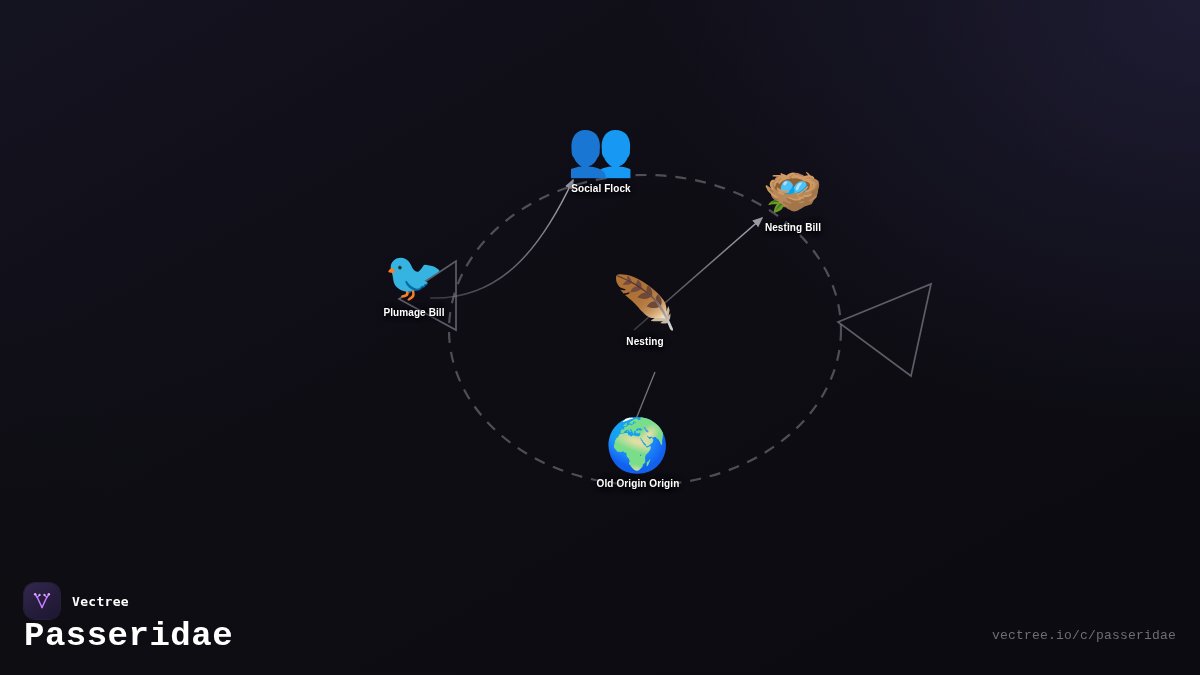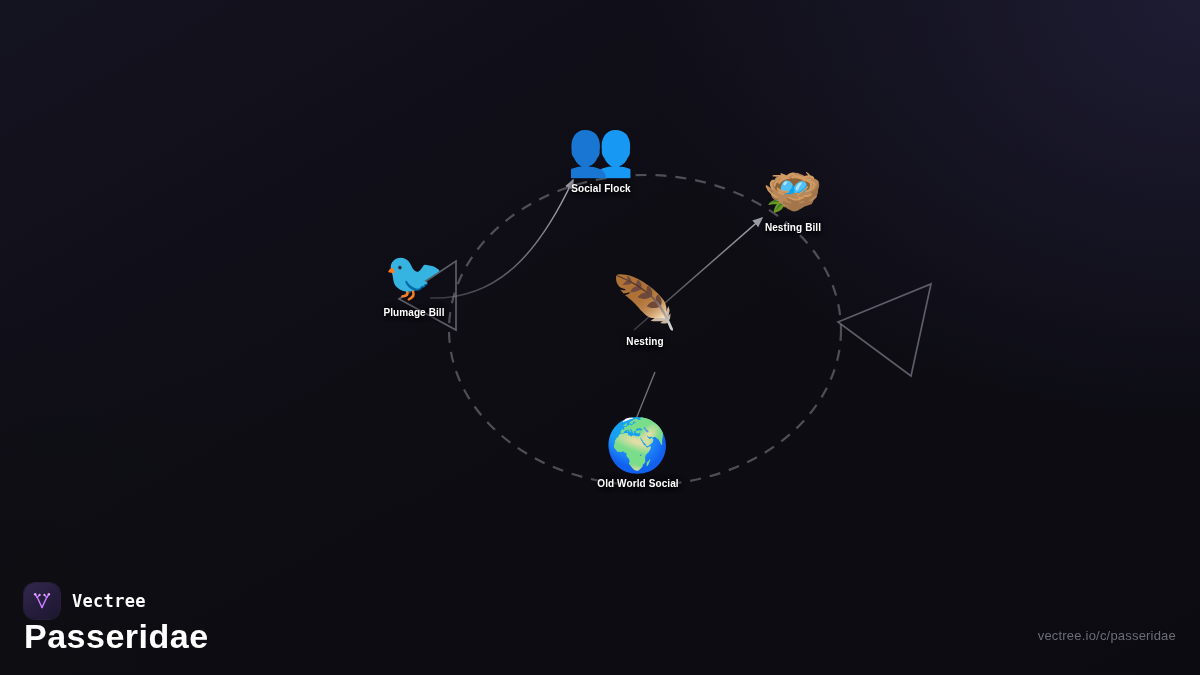--- a/index.html
+++ b/index.html
@@ -82,43 +82,43 @@
     border-radius: 11px;
     background: linear-gradient(145deg, #33284f 0%, #251d3c 55%, #1d1730 100%);
     display: flex;
     align-items: center;
     justify-content: center;
     box-shadow: 0 0 0 1px rgba(160,110,230,0.18);
   }
 
   #brand-name {
     font-family: "DejaVu Sans Mono", monospace;
-    font-size: 17px;
+    font-size: 13px;
     font-weight: bold;
     color: #ffffff;
     letter-spacing: 0.3px;
   }
 
   #page-title {
     position: absolute;
     left: 24px;
     top: 52px;
-    font-family: Liberation Sans, sans-serif;
+    font-family: Liberation Mono, monospace;
     font-size: 34px;
     font-weight: bold;
     color: #ffffff;
     letter-spacing: 0.5px;
     white-space: nowrap;
   }
 
   #footer-url {
     position: absolute;
     right: 24px;
     bottom: 32px;
-    font-family: Liberation Sans, sans-serif;
+    font-family: Liberation Mono, monospace;
     font-size: 13px;
     color: #6d6d78;
     letter-spacing: 0.2px;
     white-space: nowrap;
   }
 </style>
 </head>
 <body>
 
 <svg id="graph-canvas" viewBox="0 0 1200 675" xmlns="http://www.w3.org/2000/svg">
@@ -160,21 +160,21 @@
   <span class="node-label">Plumage Bill</span>
 </div>
 
 <div class="node" id="node-plumage" style="left:645px; top:312px;">
   <span class="node-glyph" style="font-size:52px;">🪶</span>
   <span class="node-label">Nesting</span>
 </div>
 
 <div class="node" id="node-old-world-origin" style="left:638px; top:454px;">
   <span class="node-glyph" style="font-size:52px;">🌍</span>
-  <span class="node-label">Old World Social</span>
+  <span class="node-label">Old Origin Origin</span>
 </div>
 
 <div id="footer">
 
   <div id="brand-row">
     <div id="brand-logo">
       <svg width="22" height="22" viewBox="0 0 22 22" xmlns="http://www.w3.org/2000/svg">
         <g stroke="#c77dff" stroke-width="1.5" stroke-linecap="round" fill="none">
           <path d="M11 17.5 L6.2 7.2"></path>
           <path d="M11 17.5 L15.8 7.2"></path>

